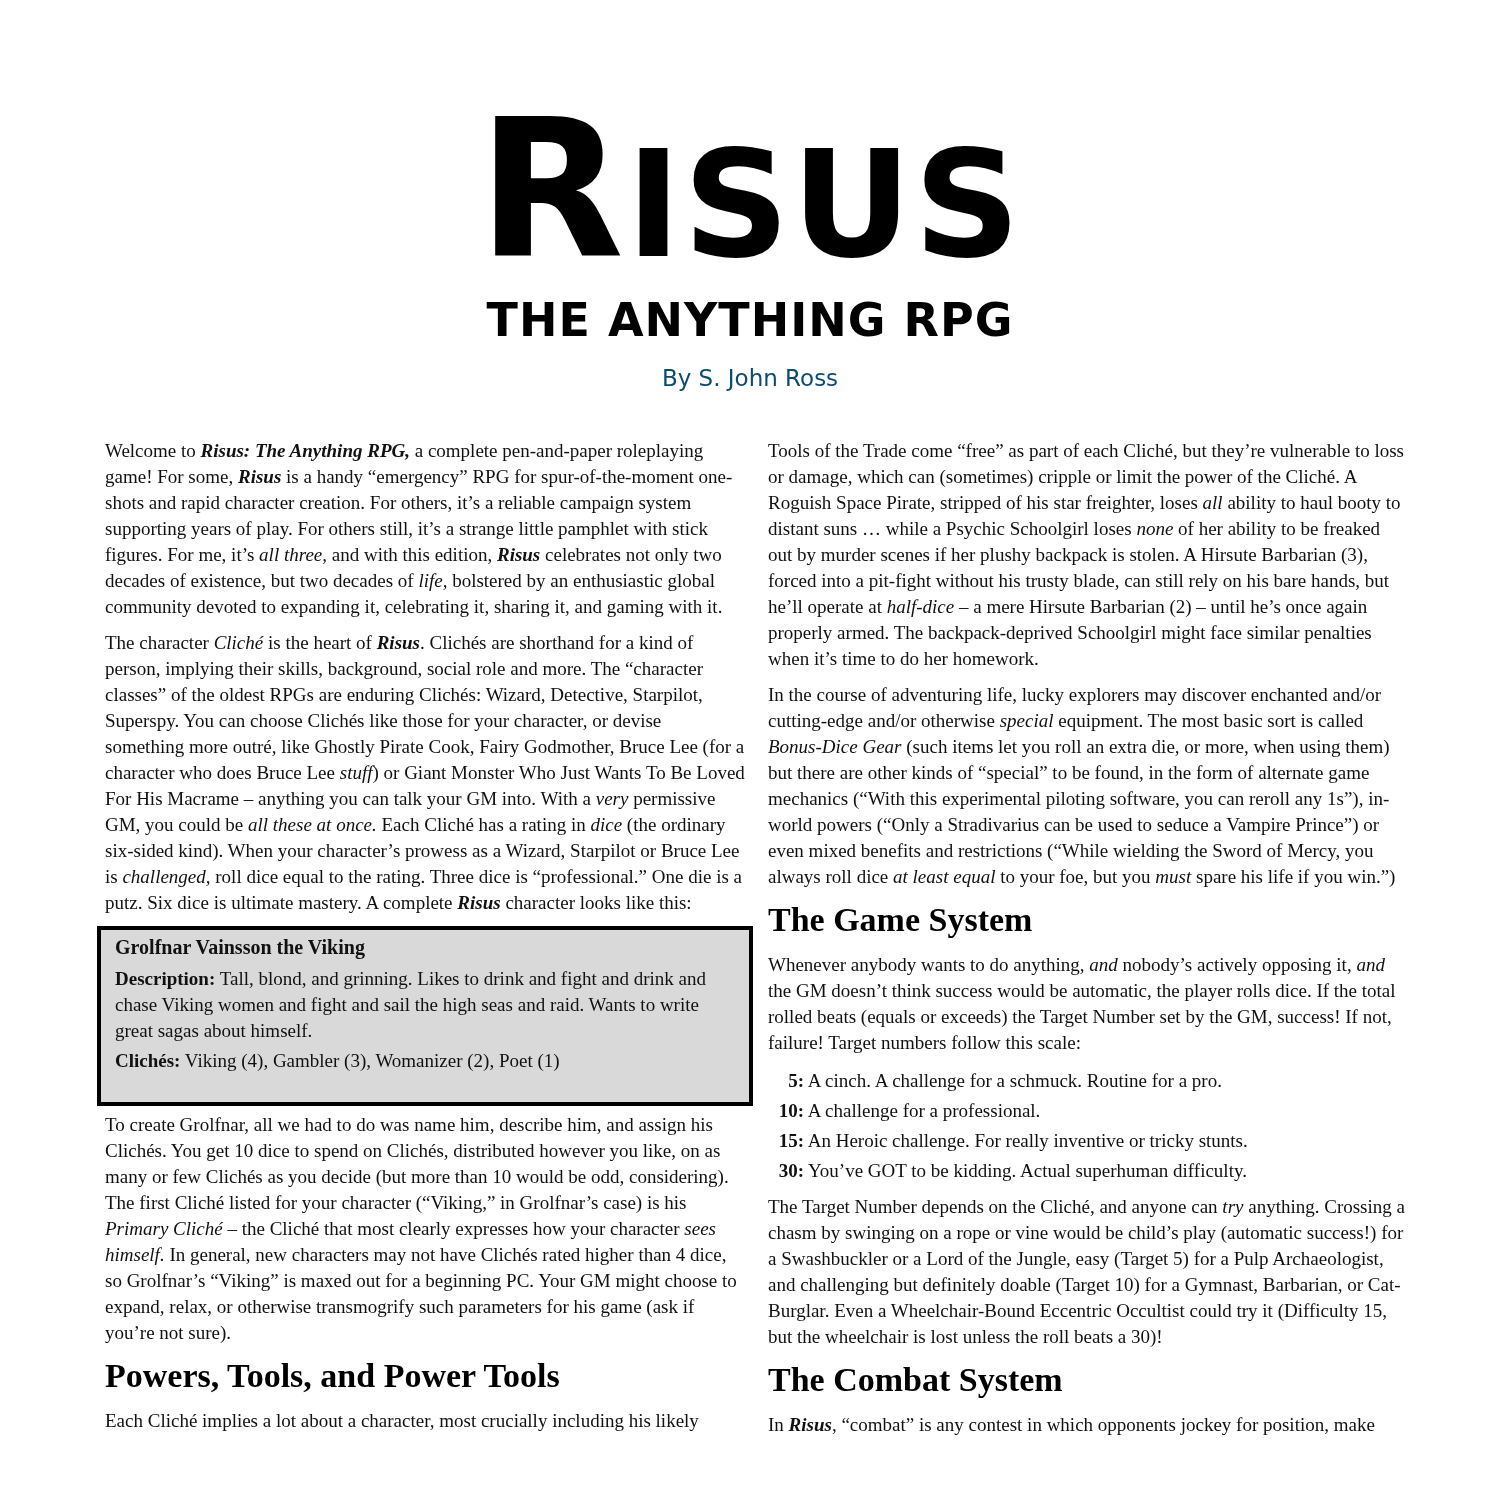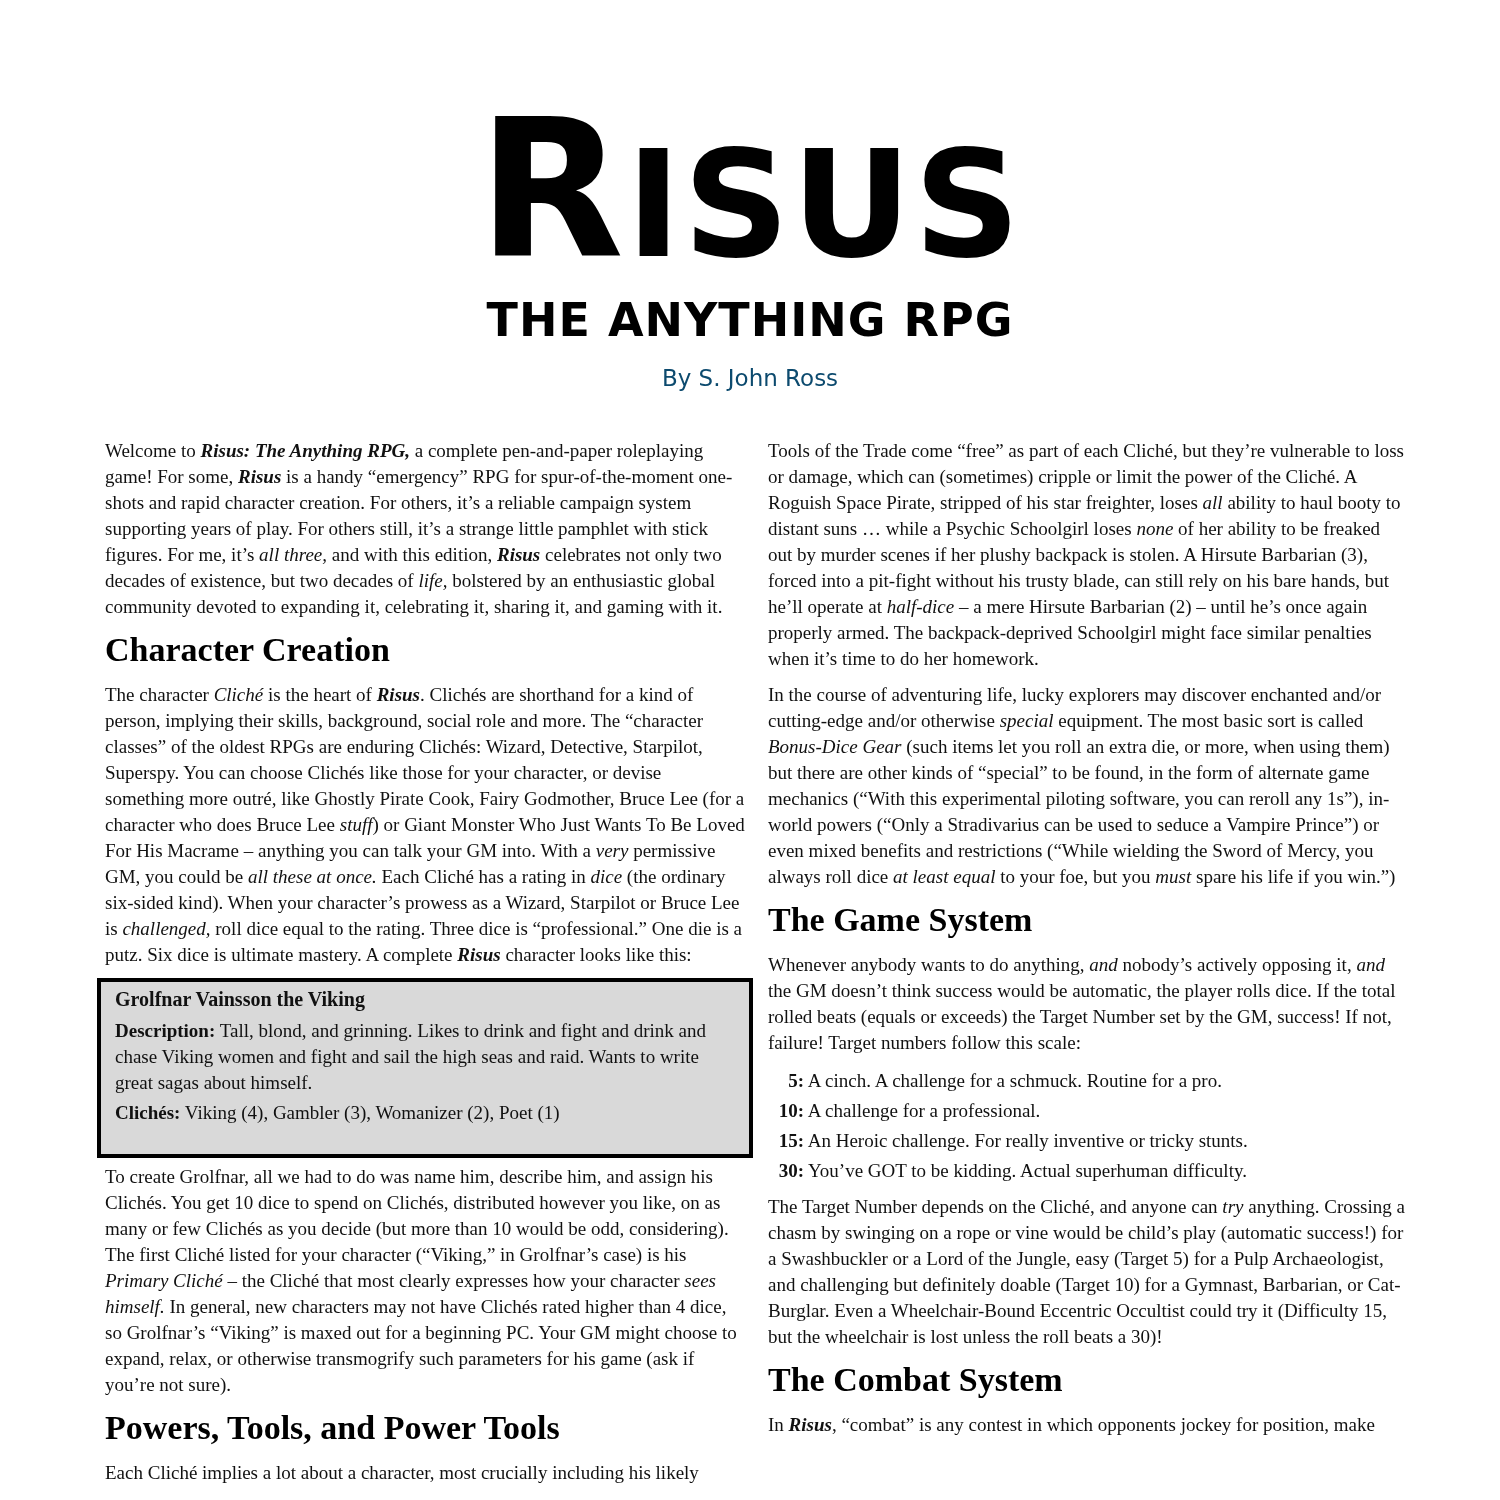--- a/index.html
+++ b/index.html
@@ -47,21 +47,20 @@
 
 <div class="title-block">
   <div class="title"><span class="cap">R</span><span class="sc">ISUS</span></div>
   <div class="subtitle">THE ANYTHING RPG</div>
   <div class="byline">By S. John Ross</div>
 </div>
 
 <div class="col left">
   <p><span>Welcome to </span><b><i>Risus: The Anything RPG,</i></b><span> a complete pen-and-paper roleplaying game! For some, </span><b><i>Risus</i></b><span> is a handy “emergency” RPG for spur-of-the-moment one-shots and rapid character creation. For others, it’s a reliable campaign system supporting years of play. For others still, it’s a strange little pamphlet with stick figures. For me, it’s </span><i>all three,</i><span> and with this edition, </span><b><i>Risus</i></b><span> celebrates not only two decades of existence, but two decades of </span><i>life,</i><span> bolstered by an enthusiastic global community devoted to expanding it, celebrating it, sharing it, and gaming with it.</span></p>
 
-  <h2>Character Creation</h2>
 
   <p><span>The character </span><i>Cliché</i><span> is the heart of </span><b><i>Risus</i></b><span>. Clichés are shorthand for a kind of person, implying their skills, background, social role and more. The “character classes” of the oldest RPGs are enduring Clichés: Wizard, Detective, Starpilot, Superspy. You can choose Clichés like those for your character, or devise something more outré, like Ghostly Pirate Cook, Fairy Godmother, Bruce Lee (for a character who does Bruce Lee </span><i>stuff</i><span>) or Giant Monster Who Just Wants To Be Loved For His Macrame – anything you can talk your GM into. With a </span><i>very</i><span> permissive GM, you could be </span><i>all these at once.</i><span> Each Cliché has a rating in </span><i>dice</i><span> (the ordinary six-sided kind). When your character’s prowess as a Wizard, Starpilot or Bruce Lee is </span><i>challenged,</i><span> roll dice equal to the rating.  Three dice is “professional.” One die is a putz. Six dice is ultimate mastery. A complete </span><b><i>Risus</i></b><span> character looks like this:</span></p>
 
   <div class="sheet">
     <div class="name">Grolfnar Vainsson the Viking</div>
     <p><b>Description:</b><span> Tall, blond, and grinning. Likes to drink and fight and drink and chase Viking women and fight and sail the high seas and raid. Wants to write great sagas about himself.</span></p>
     <p><b>Clichés:</b><span> Viking (4), Gambler (3), Womanizer (2), Poet (1)</span></p>
   </div>
 
   <p><span>To create Grolfnar, all we had to do was name him, describe him, and assign his Clichés. You get 10 dice to spend on Clichés, distributed however you like, on as many or few Clichés as you decide (but more than 10 would be odd, considering). The first Cliché listed for your character (“Viking,” in Grolfnar’s case) is his </span><i>Primary Cliché</i><span> – the Cliché that most clearly expresses how your character </span><i>sees himself.</i><span> In general, new characters may not have Clichés rated higher than 4 dice, so Grolfnar’s “Viking” is maxed out for a beginning PC. Your GM might choose to expand, relax, or otherwise transmogrify such parameters for his game (ask if you’re not sure).</span></p>

